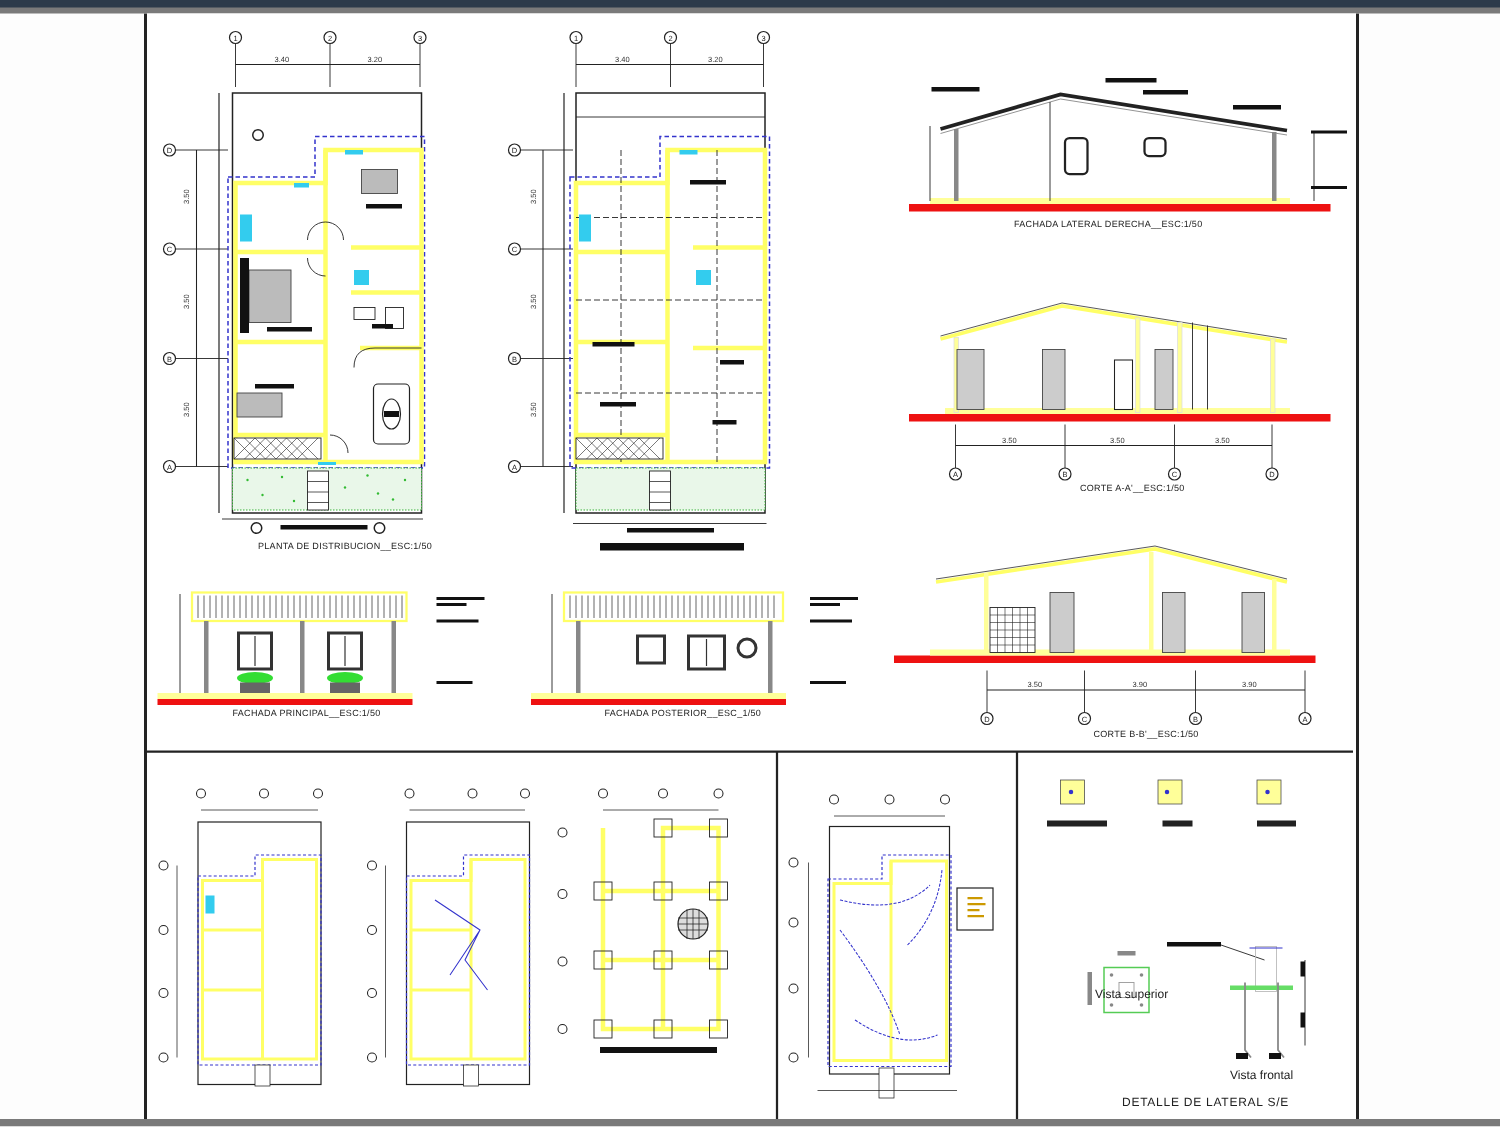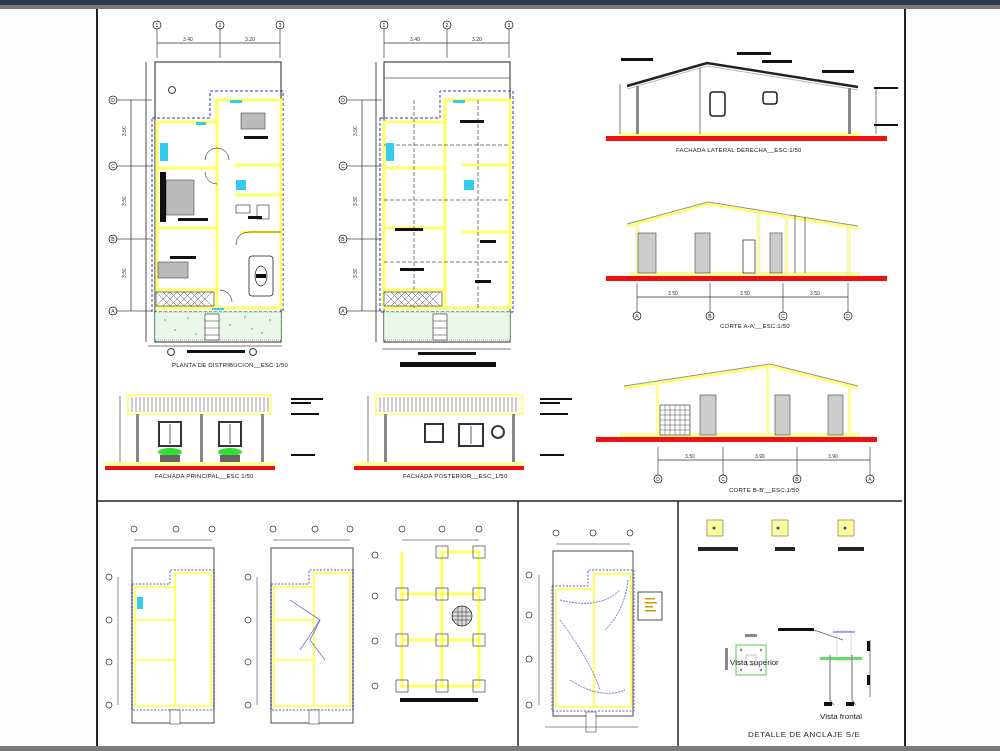--- a/index.html
+++ b/index.html
@@ -541,15 +541,15 @@
 </svg>
 
 <div class="cap" style="left:172px;top:362px;">PLANTA DE DISTRIBUCION__ESC:1/50</div>
 <div class="cap" style="left:676px;top:147px;">FACHADA LATERAL DERECHA__ESC:1/50</div>
 <div class="cap" style="left:720px;top:323px;">CORTE A-A'__ESC:1/50</div>
 <div class="cap" style="left:729px;top:487px;">CORTE B-B'__ESC:1/50</div>
 <div class="cap" style="left:155px;top:473px;">FACHADA PRINCIPAL__ESC:1/50</div>
 <div class="cap" style="left:403px;top:473px;">FACHADA POSTERIOR__ESC_1/50</div>
 <div class="lbl" style="left:730px;top:658px;">Vista superior</div>
 <div class="lbl" style="left:820px;top:712px;">Vista frontal</div>
-<div class="lbl2" style="left:748px;top:730px;">DETALLE DE ANCLAJE S/E</div>
+<div class="lbl2" style="left:748px;top:730px;">DETALLE DE LATERAL S/E</div>
 
 <div class="botbar"></div>
 
 </body></html>

